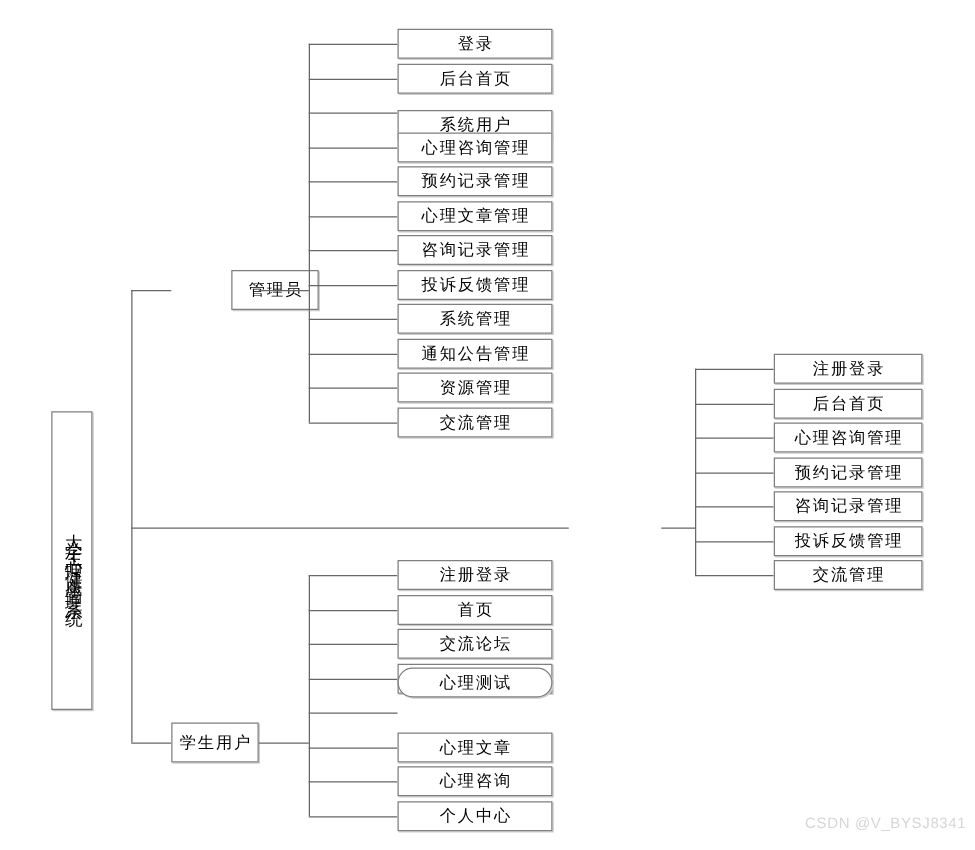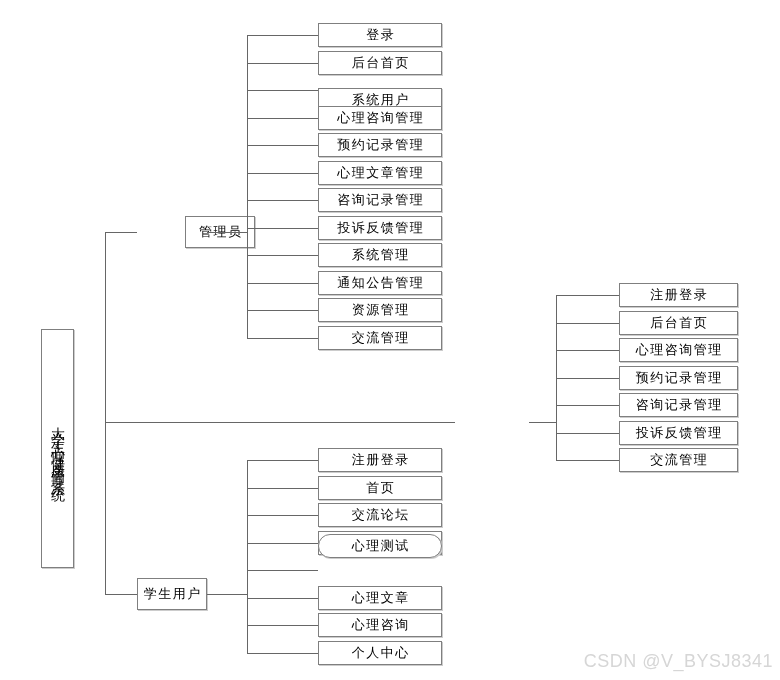--- a/index.html
+++ b/index.html
@@ -60,21 +60,21 @@
     text-orientation: upright;
     font-size: 14px;
     letter-spacing: 6px;
     line-height: 1;
   }
   .watermark {
     position: absolute;
     right: 7px;
     top: 651px;
     font-family: "Liberation Sans", "DejaVu Sans", sans-serif;
-    font-size: 18px;
+    font-size: 12px;
     color: #d6d6d6;
     letter-spacing: 0.5px;
   }
 </style>
 </head>
 <body>
 
 <div id="canvas">
 
   <div class="vline" style="left:105px; top:232px; height:362px;"></div>

